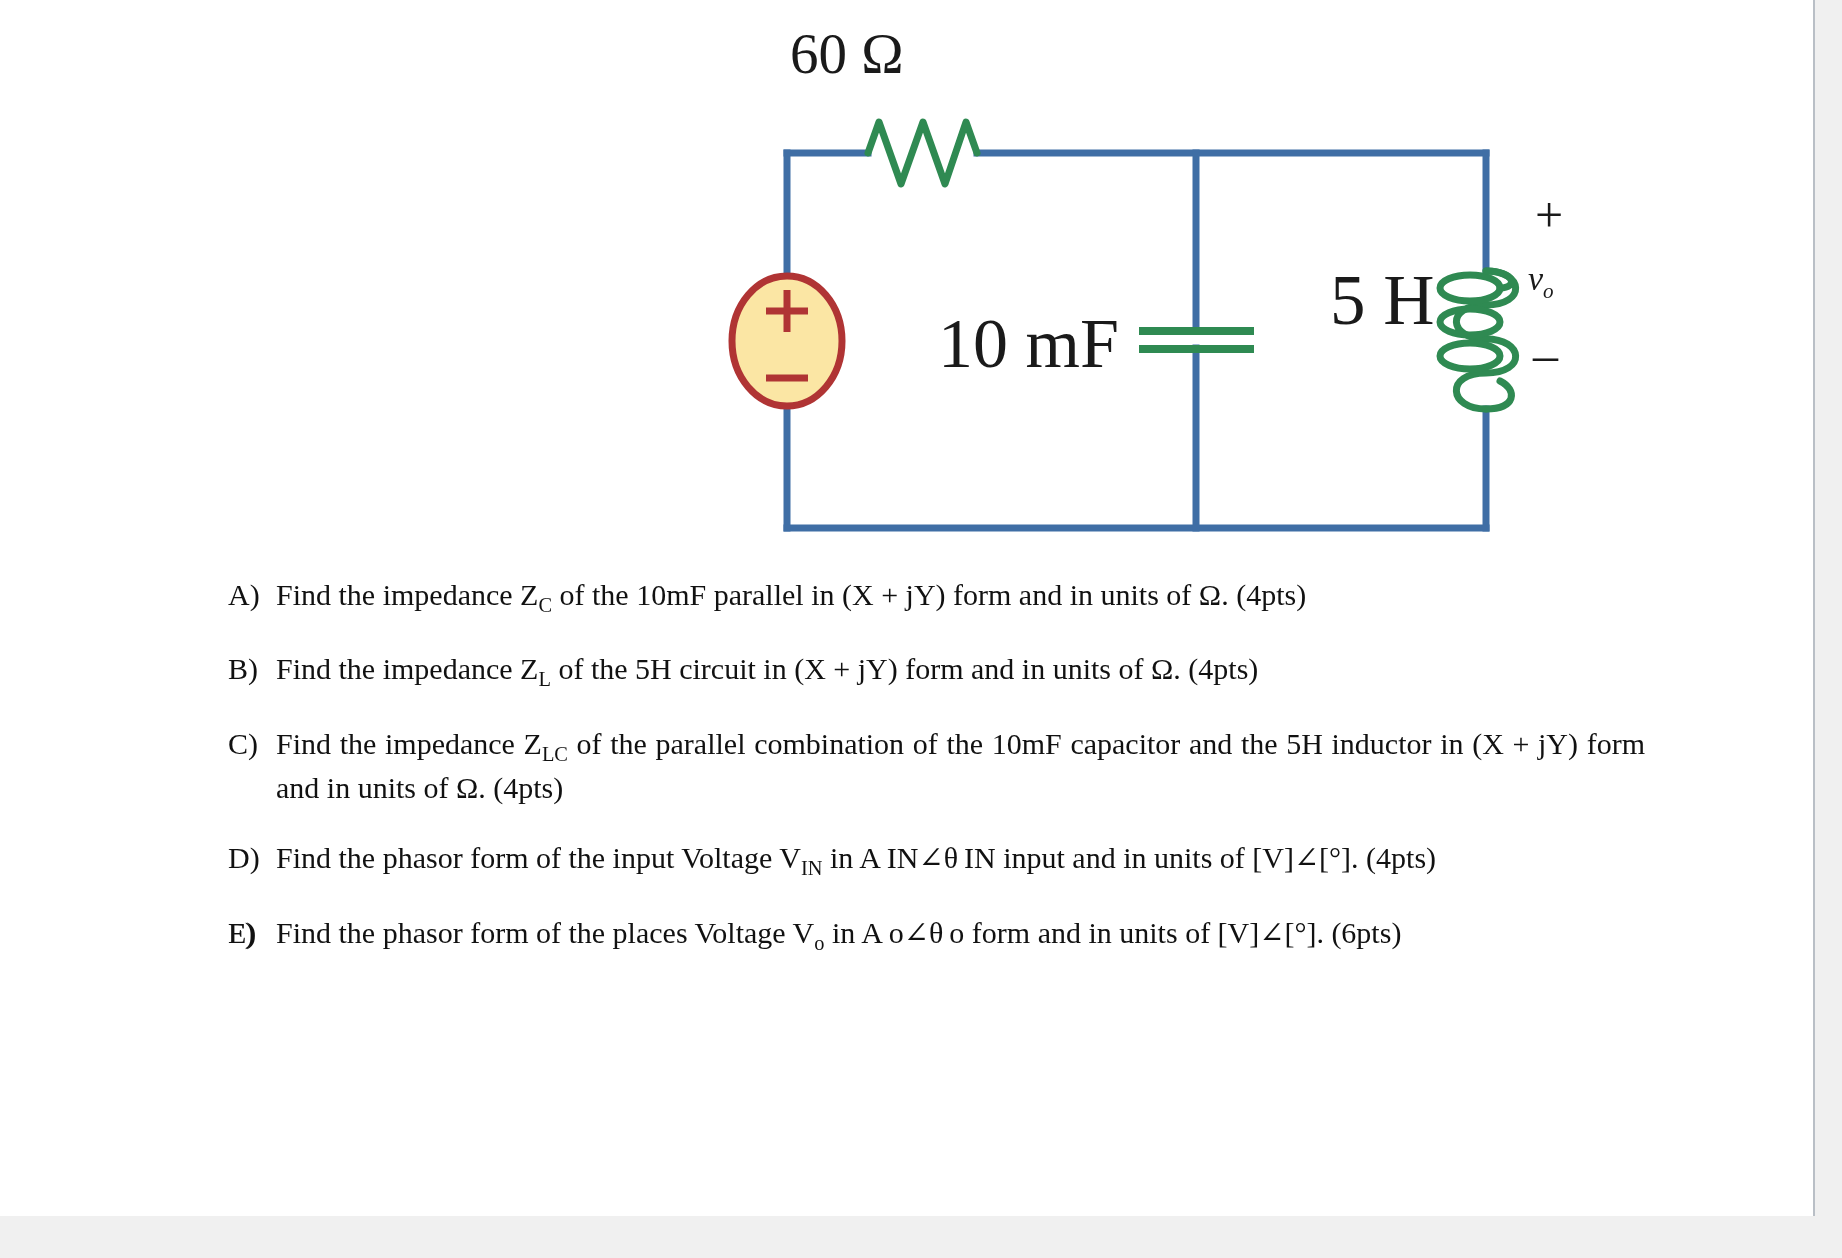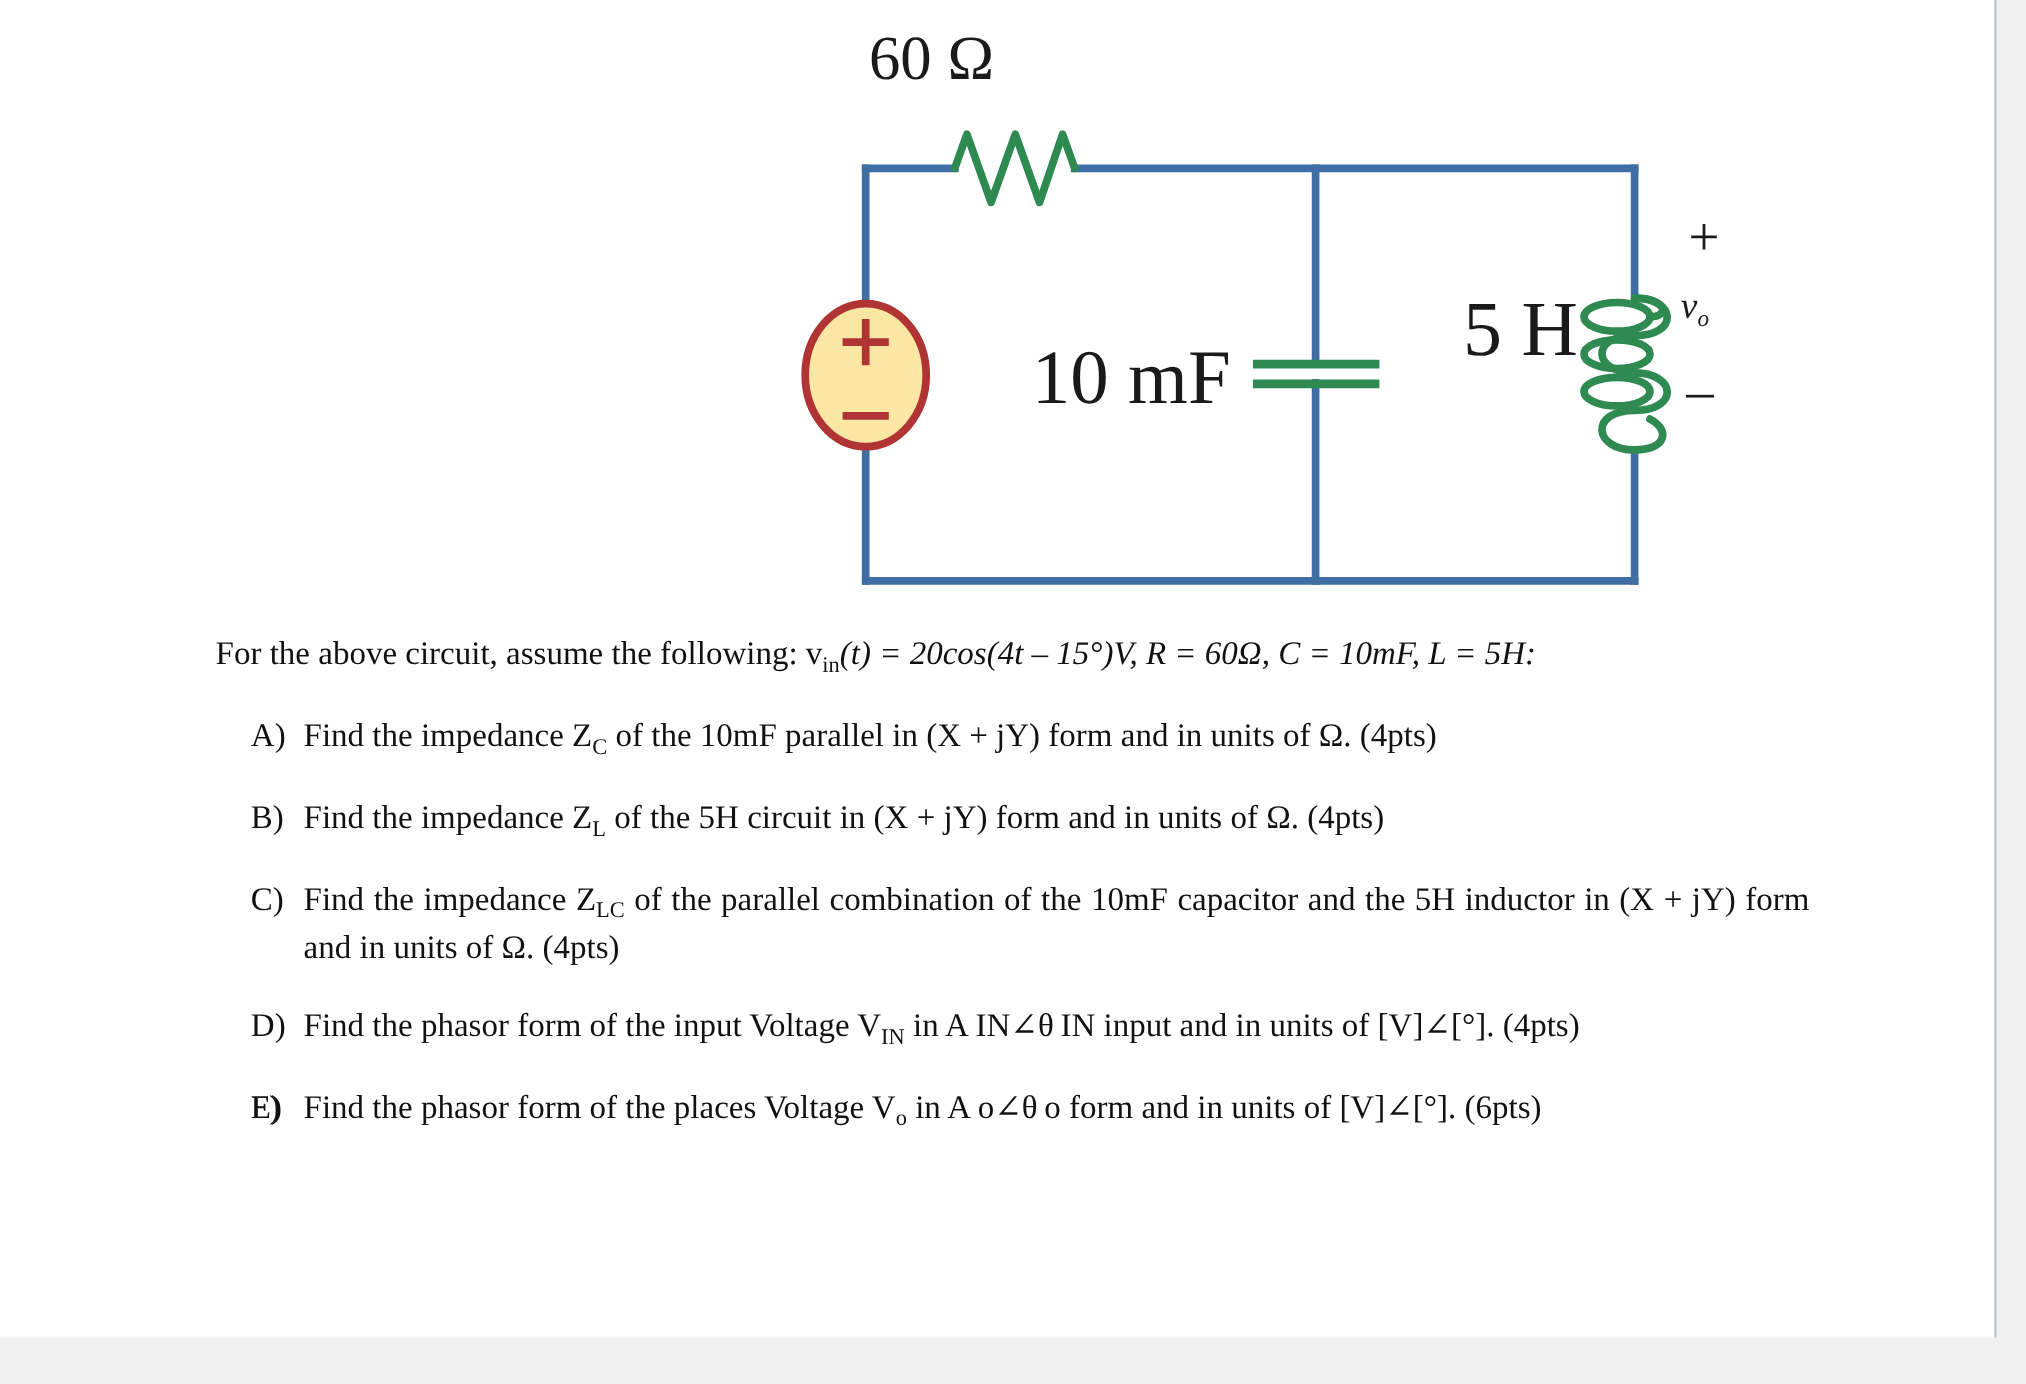--- a/index.html
+++ b/index.html
@@ -195,21 +195,20 @@
 
     <div class="clabel" id="label-plus">+</div>
 
     <div class="clabel" id="label-vo"><span>v</span><sub>o</sub></div>
 
     <div class="clabel" id="label-minus">–</div>
   </div>
 
   <div id="text-block">
 
-    <p id="intro"><span>For the above circuit, assume the following:  v</span><sub>in</sub><span class="math">(t) = 20cos(4t – 15°)V, R = 60Ω, C = 10mF, L = 5H:</span></p>
 
     <ol class="qlist">
 
       <li>
         <span class="marker">A)</span><span>Find the impedance Z</span><sub>C</sub><span> of the 10mF parallel in (X + jY) form and in units of Ω. (4pts)</span>
       </li>
 
       <li>
         <span class="marker">B)</span><span>Find the impedance Z</span><sub>L</sub><span> of the 5H circuit in (X + jY) form and in units of Ω. (4pts)</span>
       </li>

